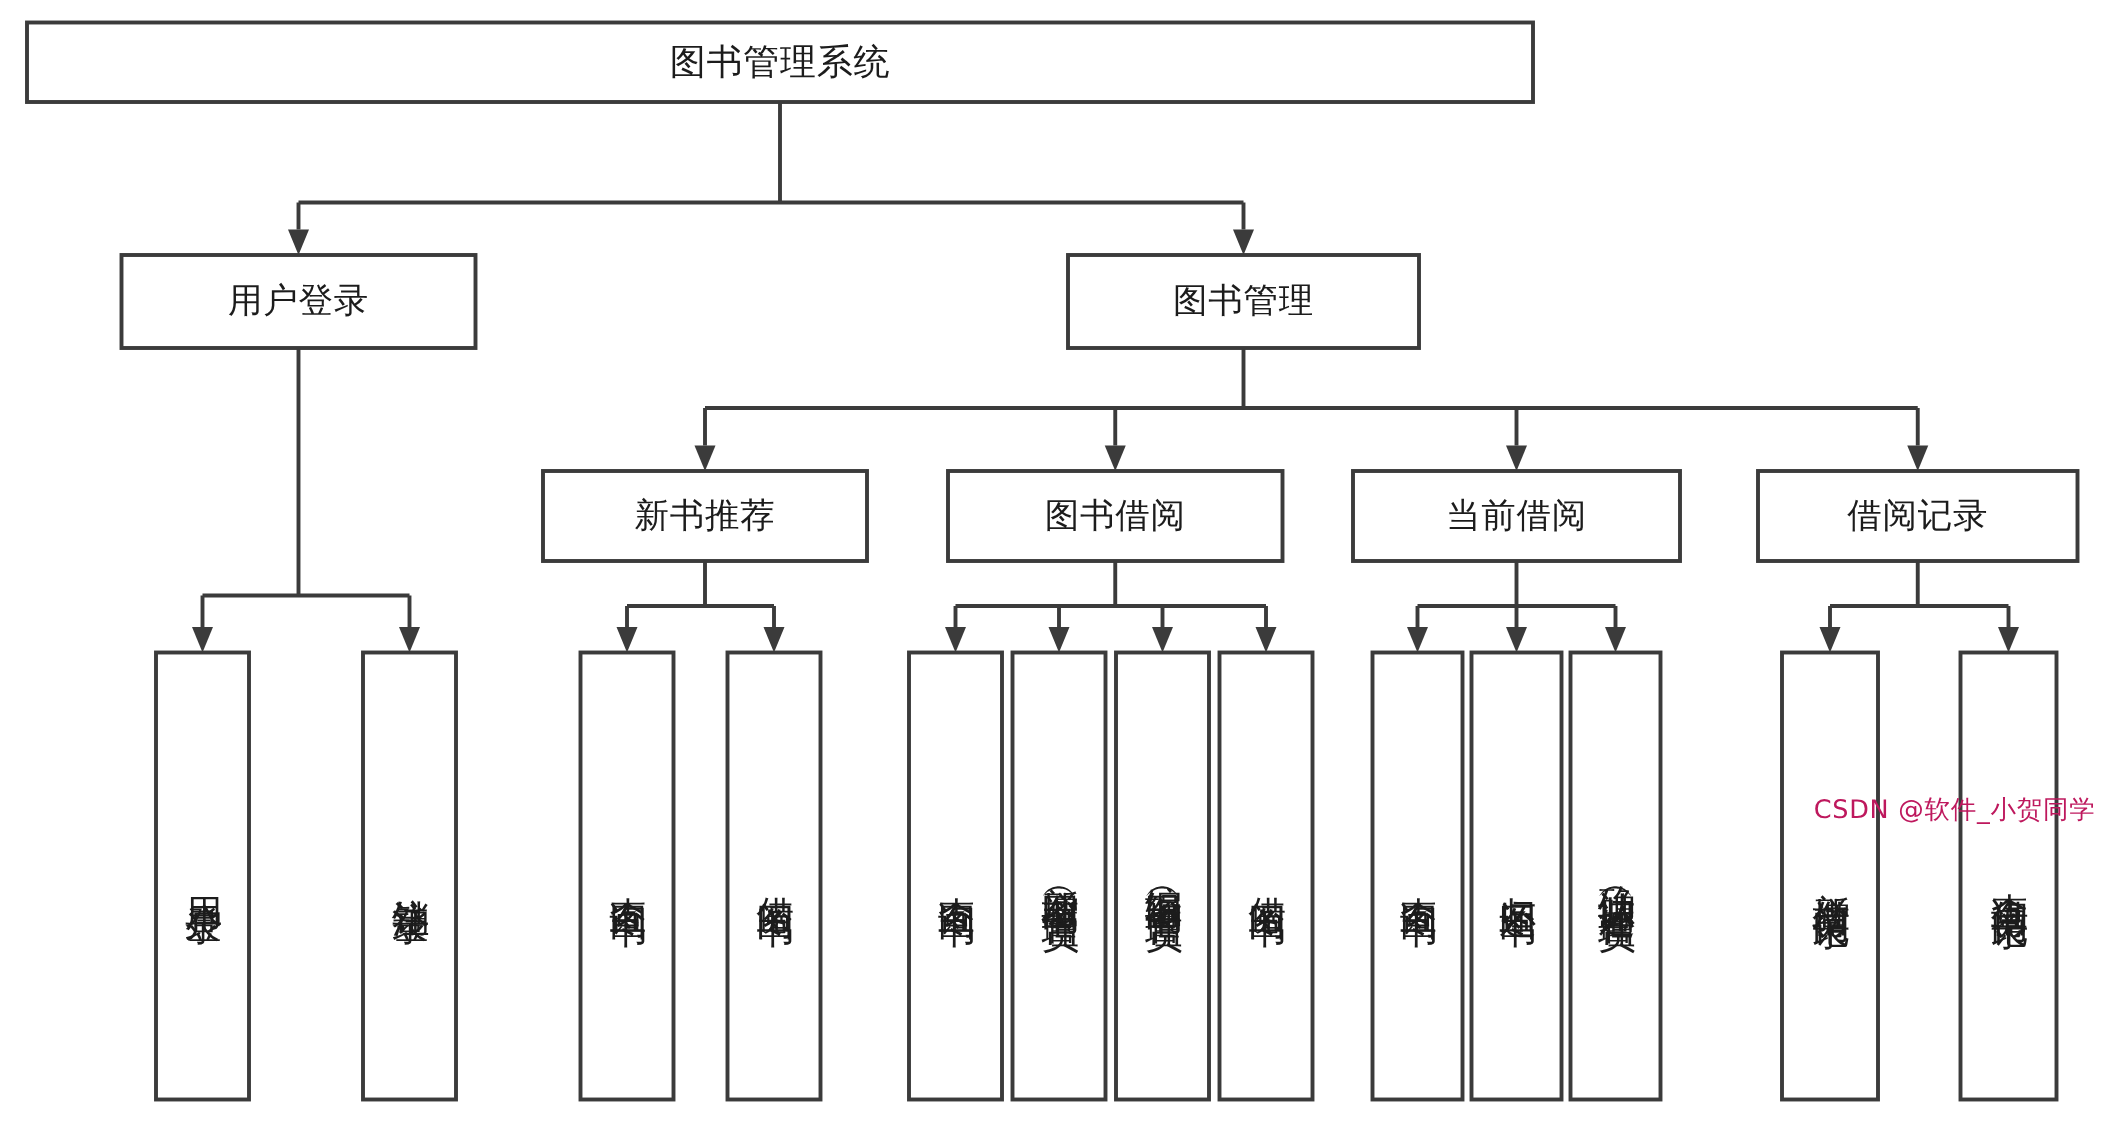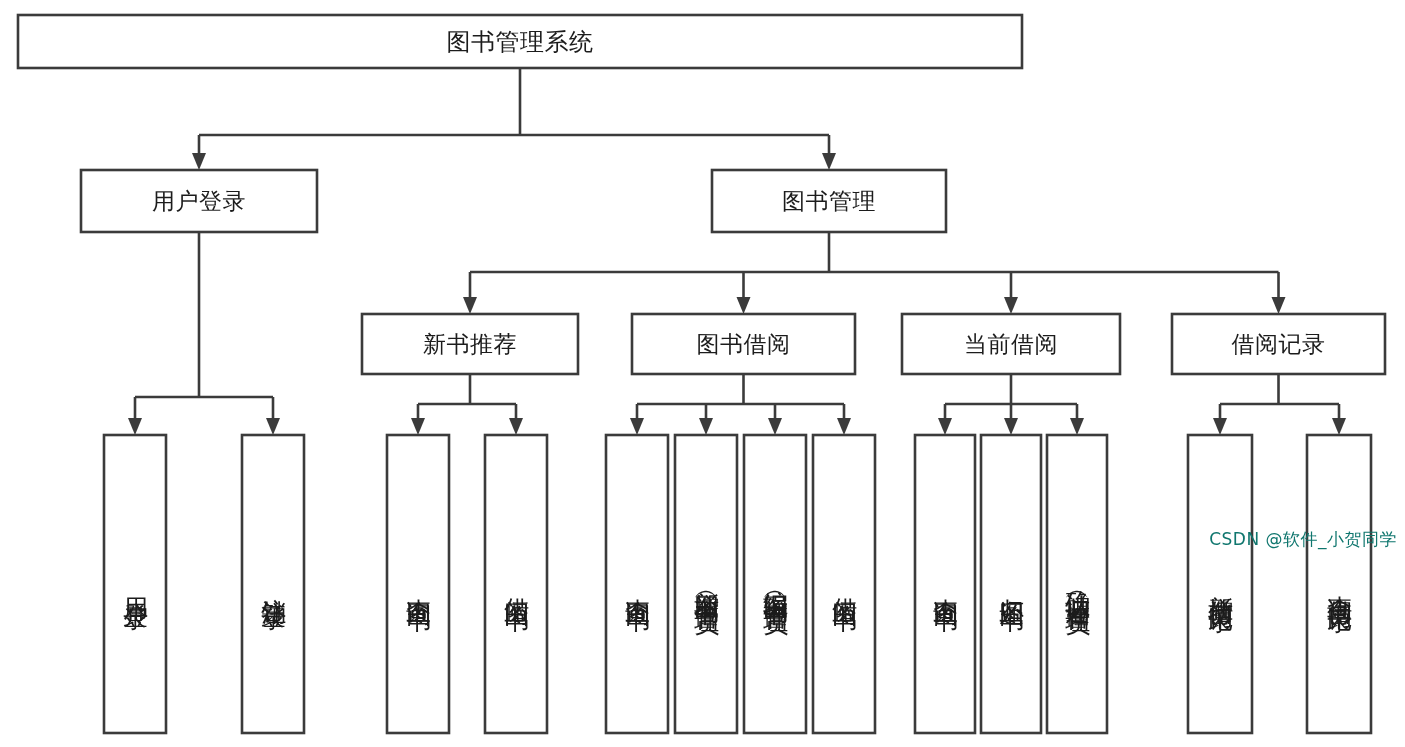--- a/index.html
+++ b/index.html
@@ -70,21 +70,21 @@
     color: #1c1c1c;
     letter-spacing: 3px;
     white-space: nowrap;
   }
   .watermark {
     position: absolute;
     right: 8px;
     bottom: 6px;
     font-family: "DejaVu Sans", "Liberation Sans", sans-serif;
     font-size: 17px;
-    color: #0f766e;
+    color: #be185d;
     letter-spacing: 0.5px;
     white-space: nowrap;
     user-select: none;
   }
 </style>
 </head>
 <body>
 
 <div id="diagram-root">
 

